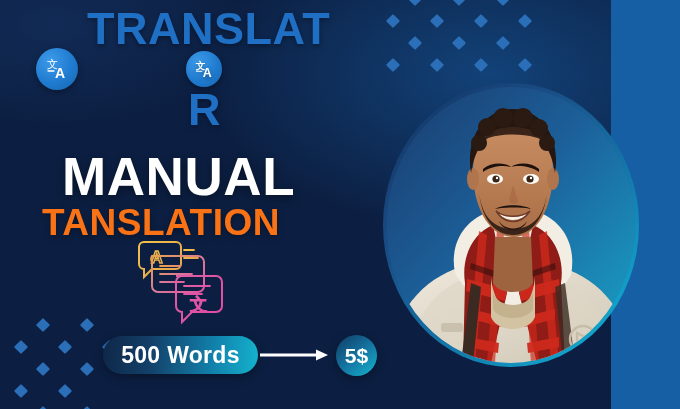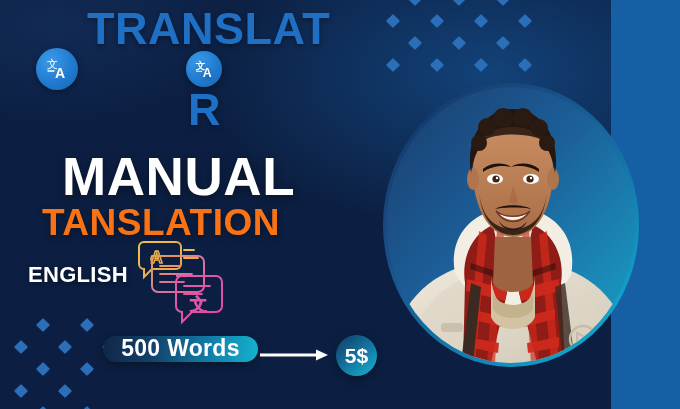--- a/index.html
+++ b/index.html
@@ -92,23 +92,23 @@
     font-size:22px;font-weight:bold;color:#ffffff;letter-spacing:.3px;
     text-shadow:0 2px 5px rgba(0,0,0,.45);
   }
   .lang.en{left:0px;}
   .lang.ar{left:200px;}
   .bubbles{position:absolute;left:104px;top:-22px;}
 
   
   .price-row{position:absolute;left:103px;top:333px;width:280px;height:46px;}
   .pill{
-    position:absolute;left:0;top:3px;width:155px;height:26px;border-radius:19px;
+    position:absolute;left:0;top:3px;width:155px;height:38px;border-radius:19px;
     background:linear-gradient(95deg,#0f2748 0%,#133f68 30%,#1183ad 72%,#15b3cd 100%);
-    display:flex;align-items:flex-end;justify-content:center;
+    display:flex;align-items:center;justify-content:center;
     box-shadow:0 3px 9px rgba(0,0,0,.35);
   }
   .pill span{
     font-size:23px;font-weight:bold;color:#ffffff;letter-spacing:.3px;
   }
   .arrow{position:absolute;left:157px;top:15px;}
   .coin{
     position:absolute;left:233px;top:2px;width:41px;height:41px;border-radius:50%;
     background:linear-gradient(140deg,#0f3b62 0%,#1473a0 50%,#16b5cf 100%);
     display:flex;align-items:center;justify-content:center;
@@ -276,21 +276,20 @@
         </span>
       </span>
       <span class="post">R</span>
     </div>
   </div>
 
   <div class="line-manual">MANUAL</div>
   <div class="line-tans">TANSLATION</div>
 
   <div class="lang-row">
-    <div class="lang en">ENGLISH</div>
 
     <div class="bubbles">
       <svg width="96" height="92" viewBox="0 0 96 92">
         <defs>
           <linearGradient id="gTop" x1="0" y1="0" x2="1" y2="1">
             <stop offset="0" stop-color="#f0c24a"></stop>
               <stop offset="1" stop-color="#e8a24a"></stop>
           </linearGradient>
           <linearGradient id="gMid" x1="0" y1="0" x2="1" y2="1">
             <stop offset="0" stop-color="#e8a24a"></stop>

